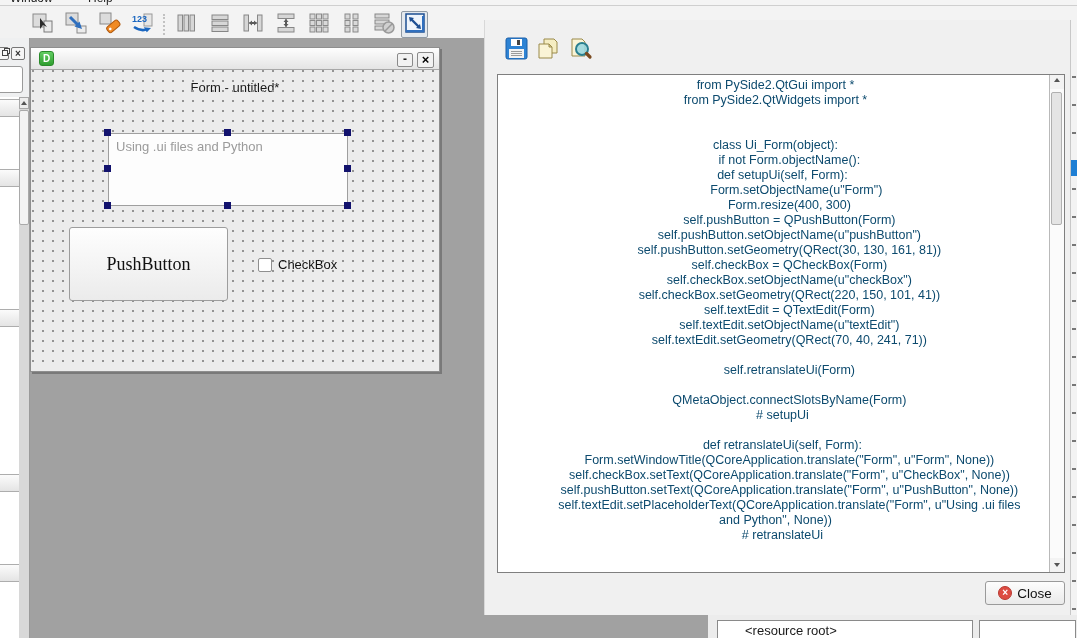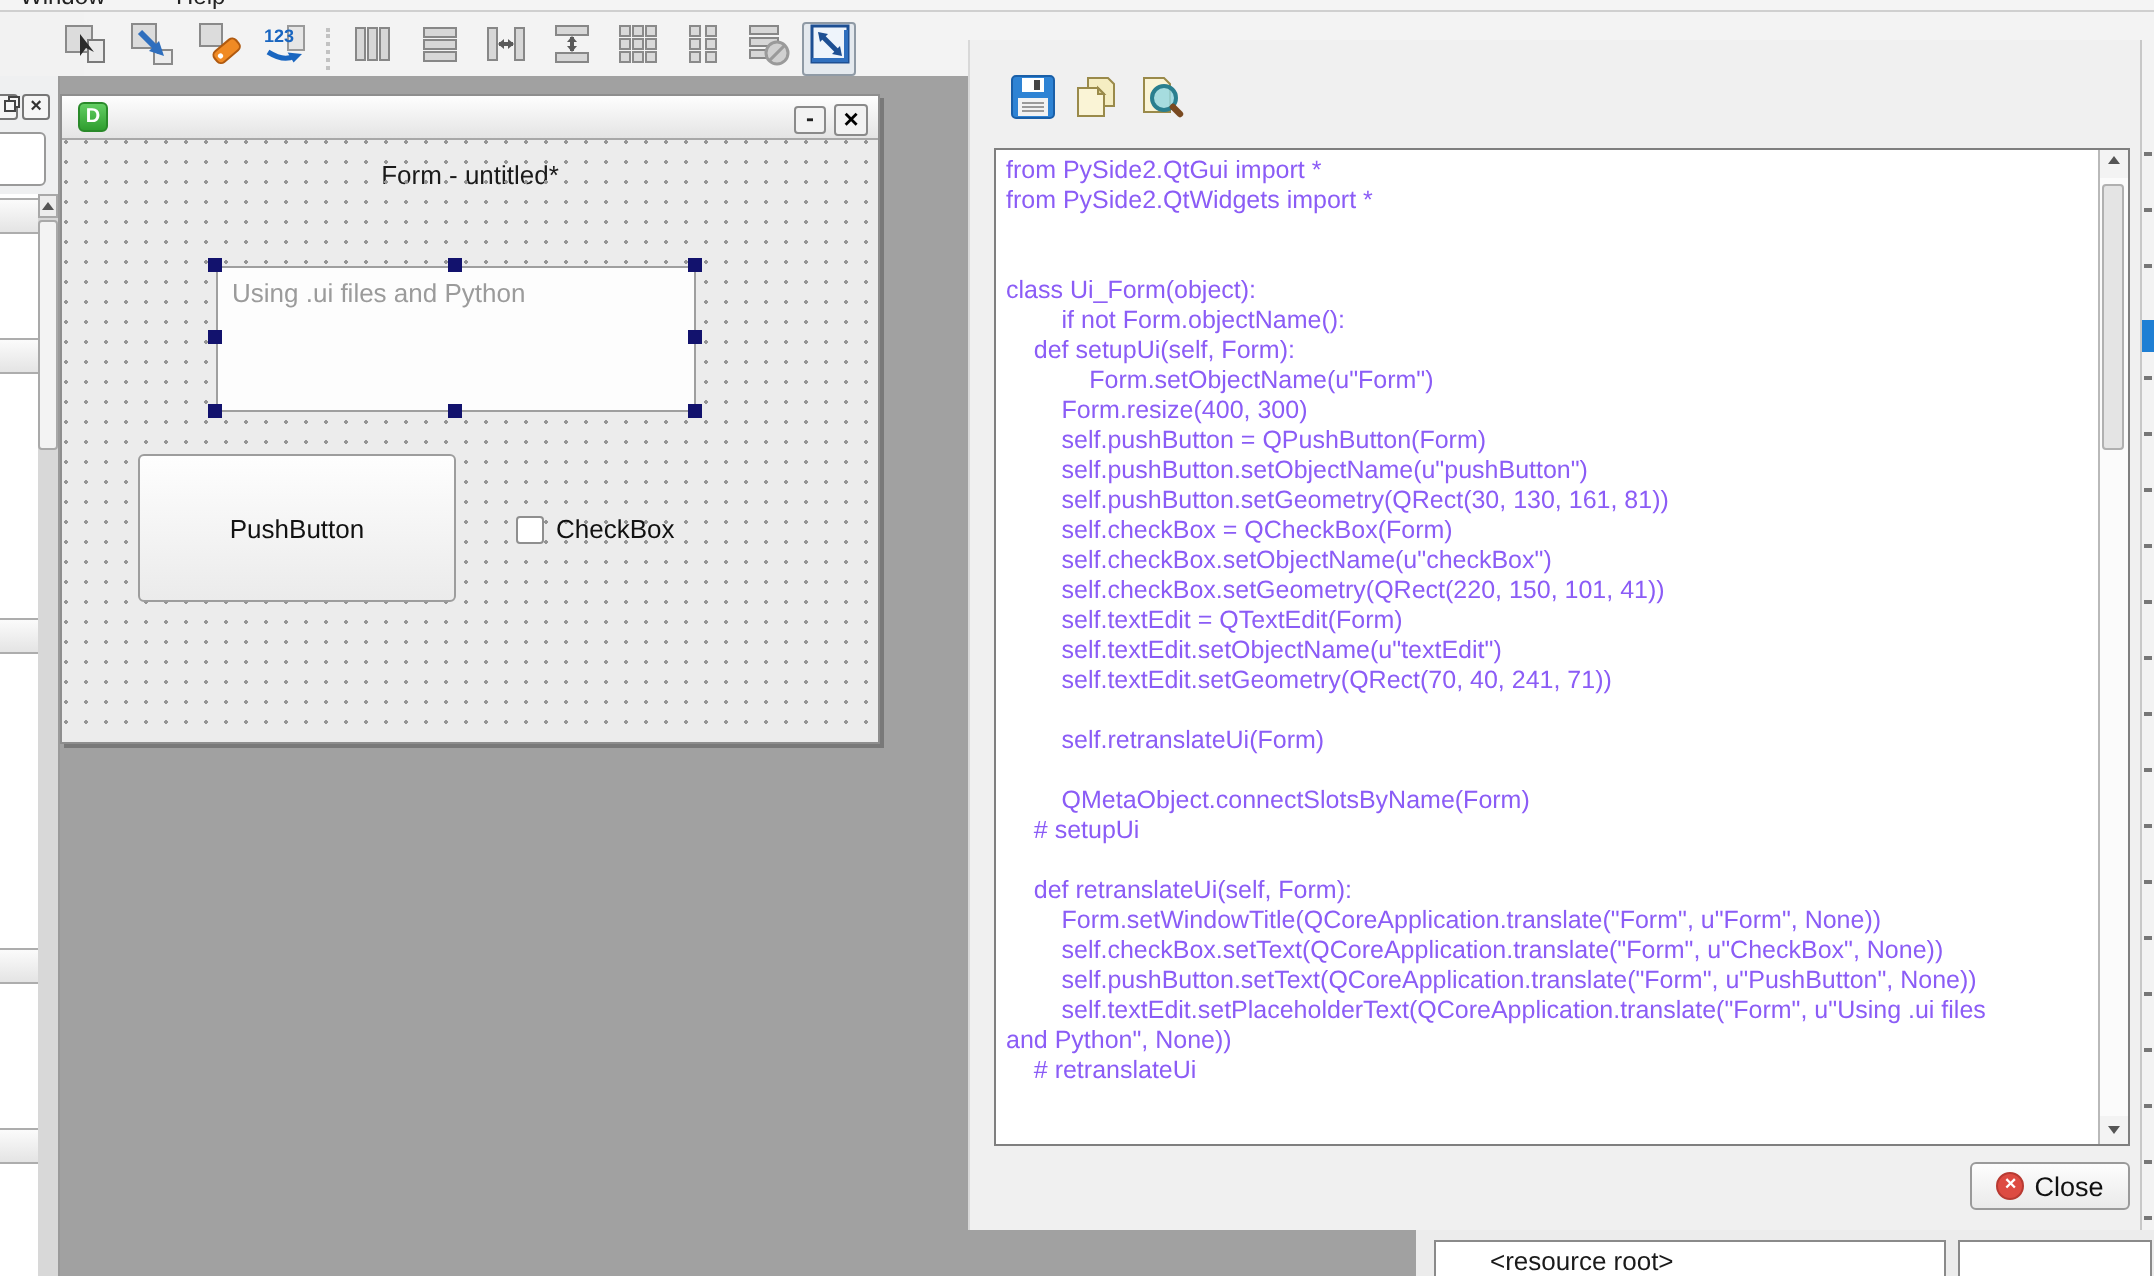--- a/index.html
+++ b/index.html
@@ -40,31 +40,31 @@
   #form-title { position:absolute; left:0; right:0; top:3px; text-align:center; font-size:13px; color:#1a1a1a;margin-top:29px; }
   #form-min { position:absolute; left:366px; top:5px; width:16px; height:14px; border:1px solid #8a8a8a; border-radius:2px; background:#f2f2f2; font-size:12px; font-weight:bold; line-height:10px; text-align:center; color:#222; }
   #form-close { position:absolute; left:386px; top:4px; width:17px; height:16px; border:1px solid #8a8a8a; border-radius:2px; background:#f2f2f2; font-size:13px; font-weight:900; line-height:14px; text-align:center; color:#000; }
   #form-canvas { position:absolute; left:1px; top:22px; right:1px; bottom:1px;
      background-image:radial-gradient(circle, #949494 0.9px, transparent 1px);
      background-size:10px 10px; background-position:6px 6px; }
 
   #widget-textedit { position:absolute; left:76px; top:63px; width:240px; height:73px; background:#fdfdfd; border:1px solid #9f9f9f; }
   #widget-textedit .ph { padding:5px 7px; font-size:13px; color:#9b9b9b; }
   .handle { position:absolute; width:7px; height:7px; background:#12126d; }
-  #widget-pushbutton { position:absolute; left:37px; top:157px; width:159px; height:74px; background:linear-gradient(#fefefe,#ebebeb); border:1px solid #9d9d9d; border-radius:3px; font-size:13px; color:#111; display:flex; align-items:center; justify-content:center; }
+  #widget-pushbutton { position:absolute; left:37px; top:157px; width:159px; height:74px; background:linear-gradient(#fefefe,#ebebeb); border:1px solid #9d9d9d; border-radius:3px; font-size:18px; color:#111; display:flex; align-items:center; justify-content:center;font-family:Liberation Serif, serif; }
   #widget-checkbox { position:absolute; left:226px; top:187px; height:15px; display:flex; align-items:center; }
   #checkbox-indicator { width:14px; height:14px; background:#fff; border:1px solid #8f8f8f; border-radius:2px; }
   #checkbox-label { margin-left:6px; font-size:13px; color:#111; }
 
   
   #code-dialog { left:484px; top:20px; width:586px; height:595px; background:#f0f0f0; border-left:1px solid #d8d8d8; }
   .dlg-tool { position:absolute; top:17px; width:24px; height:24px; }
   #code-box { position:absolute; left:12px; top:54px; width:568px; height:499px; background:#fff; border:1px solid #7f7f7f; overflow:hidden; }
   #code-text { position:absolute; left:5px; top:3px; width:545px; overflow:hidden; }
-  .code-line { white-space:pre; font-size:12.5px; line-height:15px; height:15px; color:#8b5cf6; }
+  .code-line { white-space:pre; font-size:12.5px; line-height:15px; height:15px; color:#0c4a6e;text-align:center; }
   #code-vscroll { position:absolute; right:0; top:0; bottom:0; width:15px; background:#fbfbfb; border-left:1px solid #b9b9b9; }
   #code-scroll-up { position:absolute; top:0; left:0; right:0; height:14px; background:#f3f3f3; }
   #code-scroll-down { position:absolute; bottom:0; left:0; right:0; height:14px; background:#f3f3f3; }
   #code-scroll-thumb { position:absolute; left:1px; top:17px; width:11px; height:133px; background:#e4e4e4; border:1px solid #b0b0b0; border-radius:2px; }
   #close-btn { position:absolute; left:500px; top:561px; width:80px; height:24px; border:1px solid #9a9a9a; border-radius:3px; background:linear-gradient(#fdfdfd,#eaeaea); display:flex; align-items:center; justify-content:center; gap:5px; }
   #close-btn .lbl { font-size:13.5px; color:#111; }
   #close-red { width:14px; height:14px; border-radius:50%; background:#dd4b42; border:1px solid #b83a32; color:#fff; font-size:10px; font-weight:bold; line-height:12px; text-align:center; }
 
   
   #right-sliver { left:1070px; top:20px; width:7px; height:618px; background:#f3f3f3; border-left:1px solid #c8c8c8; }

